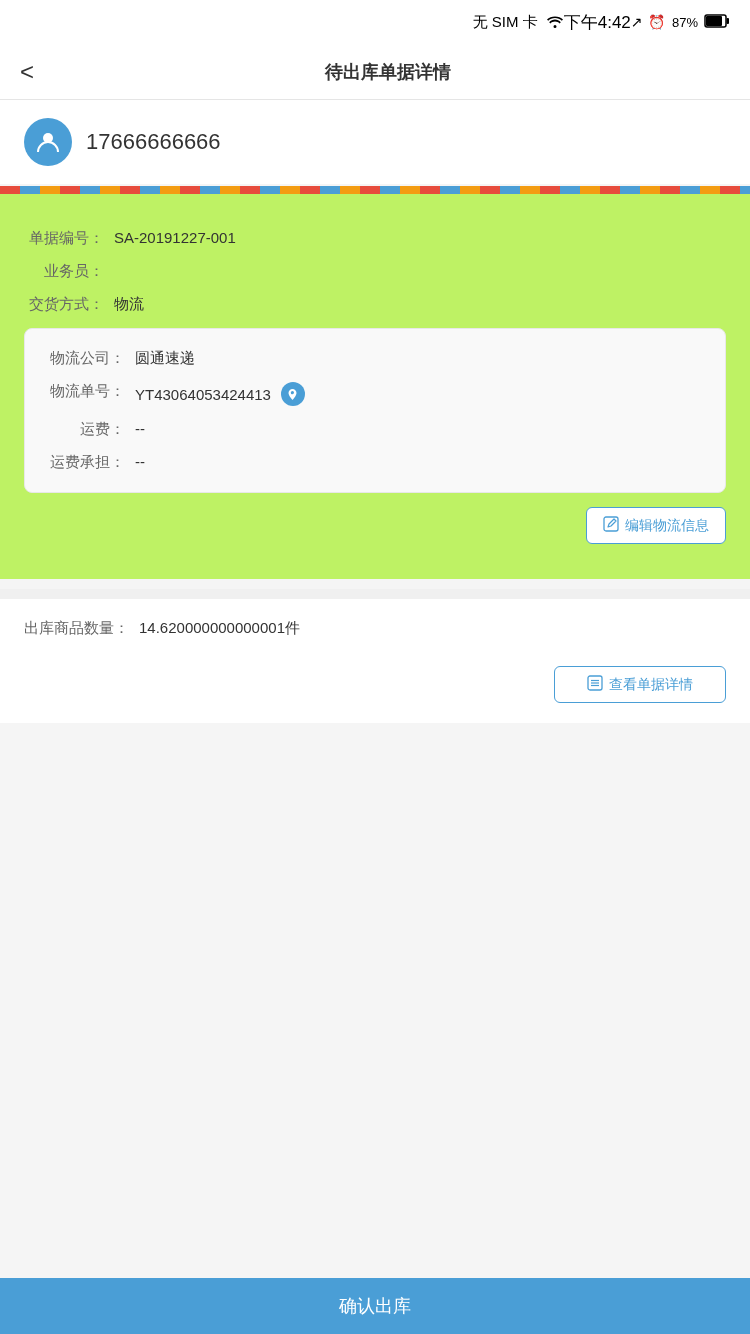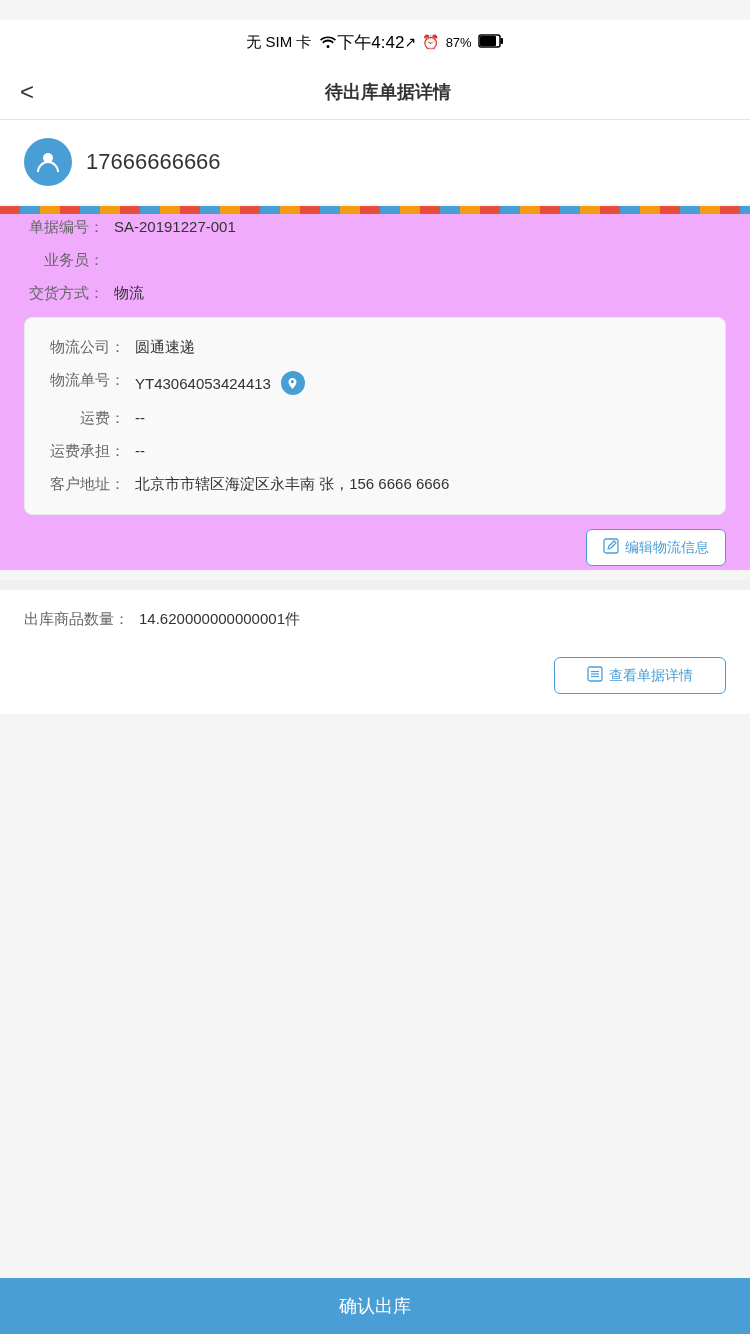--- a/index.html
+++ b/index.html
@@ -12,23 +12,22 @@
       position: relative;
       overflow-x: hidden;
     }
 
     
     .status-bar {
       background: #fff;
       height: 44px;
       display: flex;
       align-items: center;
-      justify-content: center;
+      justify-content: flex-end;
       padding: 12px 20px;
-      margin-top: 20px;
     }
     .status-bar-left {
       font-size: 15px;
       font-weight: 500;
       color: #000;
       display: flex;
       align-items: center;
       gap: 8px;
     }
     .status-bar-center {
@@ -101,22 +100,22 @@
         90deg,
         #e74c3c 0px, #e74c3c 20px,
         #4a9ed6 20px, #4a9ed6 40px,
         #f39c12 40px, #f39c12 60px
       );
       margin-bottom: 0;
     }
 
     
     .info-section {
-      background: #f0abfc;
-      padding: 4px 24px;
+      background: #bef264;
+      padding: 35px 24px;
       margin-bottom: 10px;
     }
     .info-row {
       display: flex;
       align-items: flex-start;
       margin-bottom: 14px;
     }
     .info-row:last-child { margin-bottom: 0; }
     .info-label {
       font-size: 15px;
@@ -360,24 +359,20 @@
       </span>
     </div>
     <div class="logistics-row">
       <span class="logistics-label">运费：</span>
       <span class="logistics-value">--</span>
     </div>
     <div class="logistics-row">
       <span class="logistics-label">运费承担：</span>
       <span class="logistics-value">--</span>
     </div>
-    <div class="logistics-row">
-      <span class="logistics-label">客户地址：</span>
-      <span class="logistics-value">北京市市辖区海淀区永丰南  张，156 6666 6666</span>
-    </div>
   </div>
 
   <div class="edit-btn-container">
     <button class="edit-logistics-btn">
       <span class="edit-square-icon">
         <svg width="16" height="16" viewBox="0 0 16 16" fill="none">
           <rect x="1" y="1" width="14" height="14" rx="2" stroke="#4a9ed6" stroke-width="1.3" fill="none"></rect>
           <path d="M5 11l1-3 5-5 2 2-5 5-3 1z" stroke="#4a9ed6" stroke-width="1.2" fill="none" stroke-linejoin="round"></path>
         </svg>
       </span>

